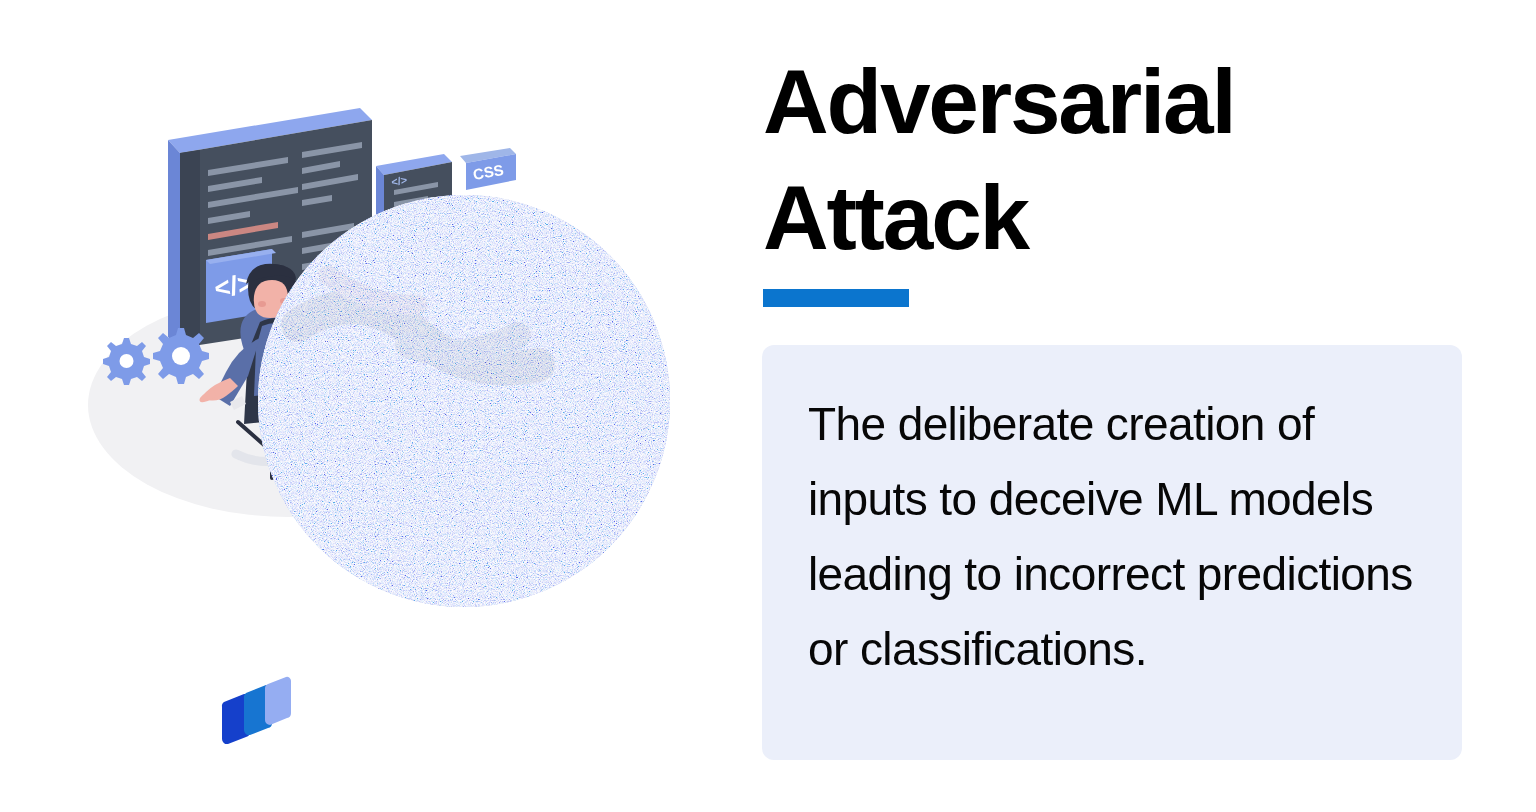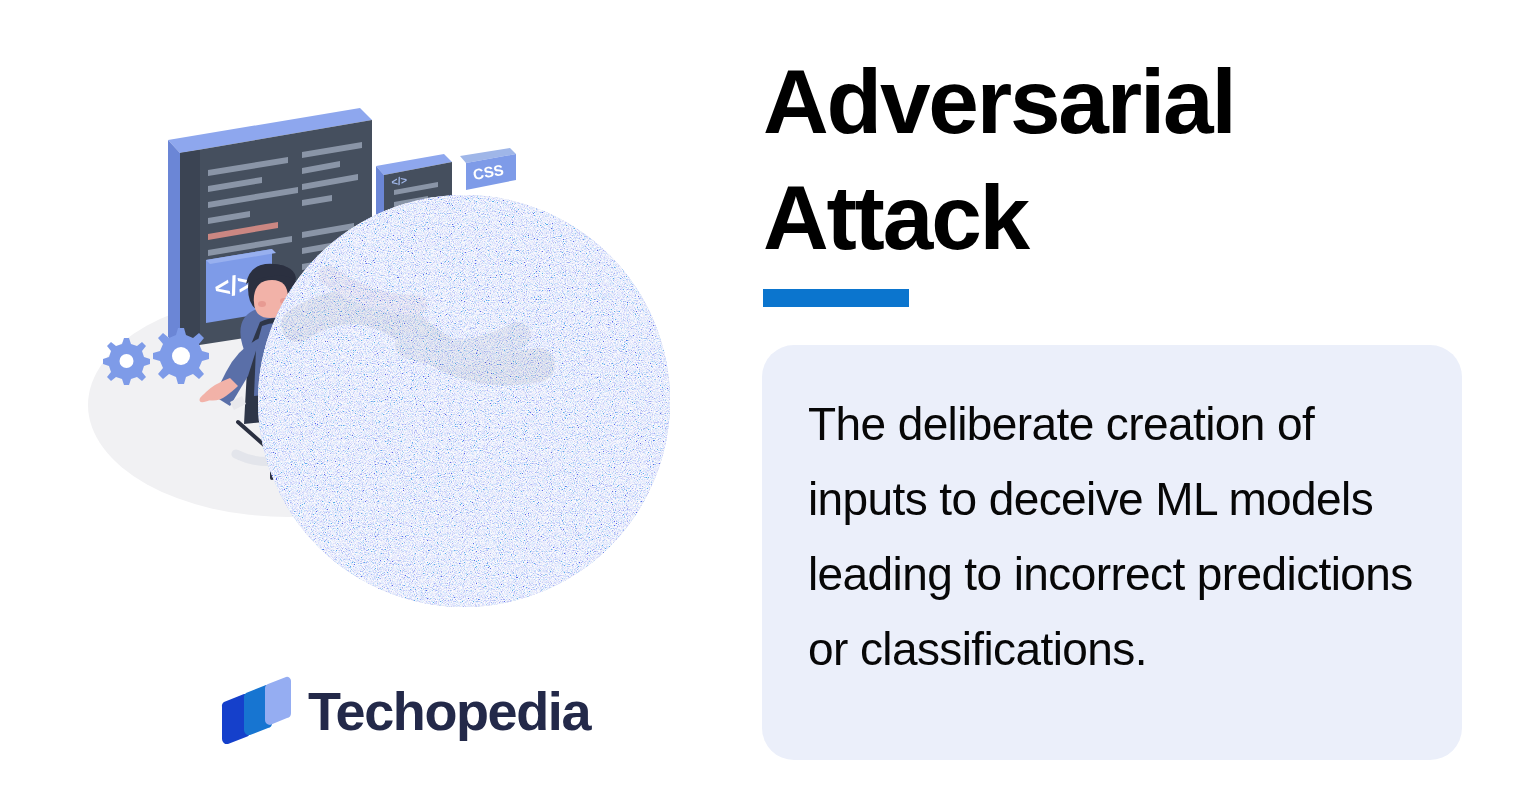--- a/index.html
+++ b/index.html
@@ -101,21 +101,21 @@
     background: #0b75ce;
   }
 
   #definition-card {
     position: absolute;
     left: 0px;
     top: 345px;
     width: 700px;
     height: 415px;
     background: #ebeffa;
-    border-radius: 32px;
+    border-radius: 12px;
     box-sizing: border-box;
     padding: 42px 44px 40px 46px;
   }
   #definition-card-text {
     margin: 0;
     font-size: 46px;
     line-height: 1.63;
     letter-spacing: -0.6px;
     color: #070707;
     font-weight: normal;
@@ -295,21 +295,20 @@
         <rect width="412" height="412" filter="url(#staticNoise)" opacity="0.72"></rect>
       </svg>
     </div>
 
     <div id="brand-logo">
       <svg id="brand-logo-mark" viewBox="0 0 74 70" aria-hidden="true">
         <path d="M6,26 L26,18 a5,5 0 0 1 6,5 L32,56 a5,5 0 0 1 -4,5 L10,68 a5,5 0 0 1 -6,-5 L4,31 a5,5 0 0 1 2,-5 Z" fill="#1540CB"></path>
         <path d="M28,17 L48,9 a5,5 0 0 1 6,5 L54,47 a5,5 0 0 1 -4,5 L32,59 a5,5 0 0 1 -6,-5 L26,22 a5,5 0 0 1 2,-5 Z" fill="#1775D1"></path>
         <path d="M50,8 L68,1 a4,4 0 0 1 5,4 L73,37 a5,5 0 0 1 -4,5 L52,49 a5,5 0 0 1 -5,-5 L47,13 a5,5 0 0 1 3,-5 Z" fill="#95ADF2"></path>
       </svg>
-      <div id="brand-logo-wordmark">Techopedia</div>
     </div>
   </div>
 
   <div id="content-panel">
 
     <h1 id="definition-title">Adversarial Attack</h1>
 
     <div id="title-accent-bar"></div>
 
     <div id="definition-card">

